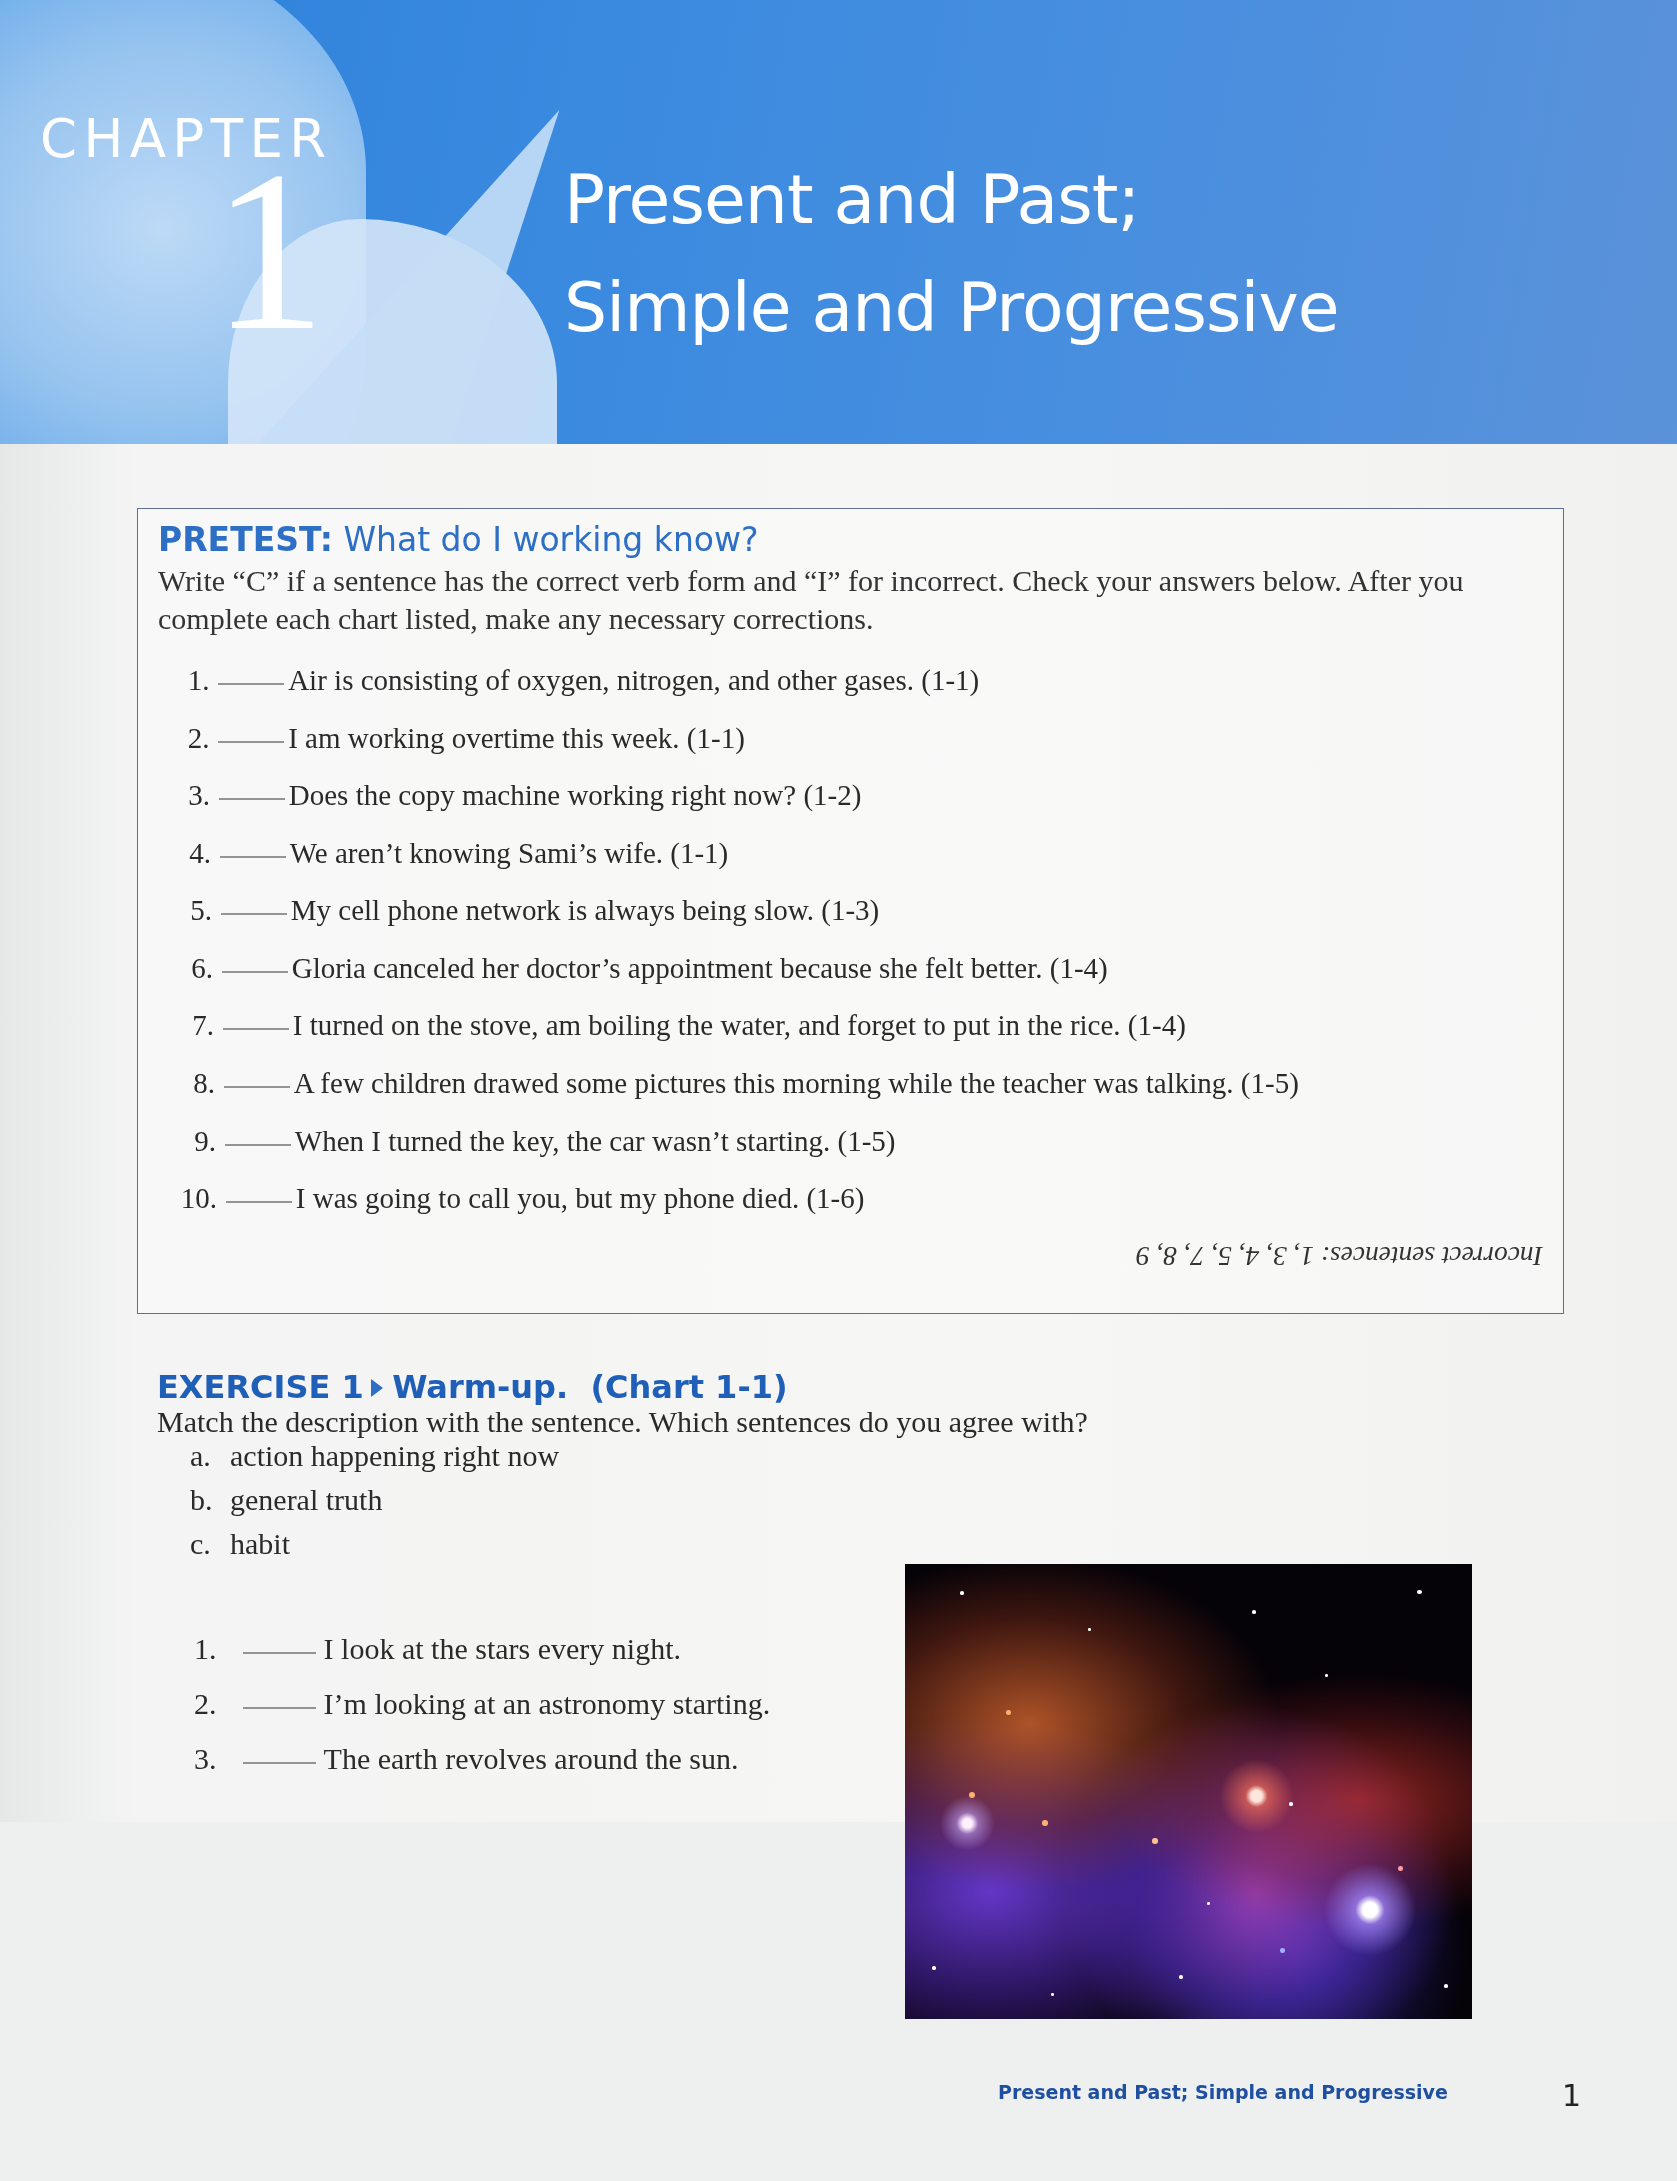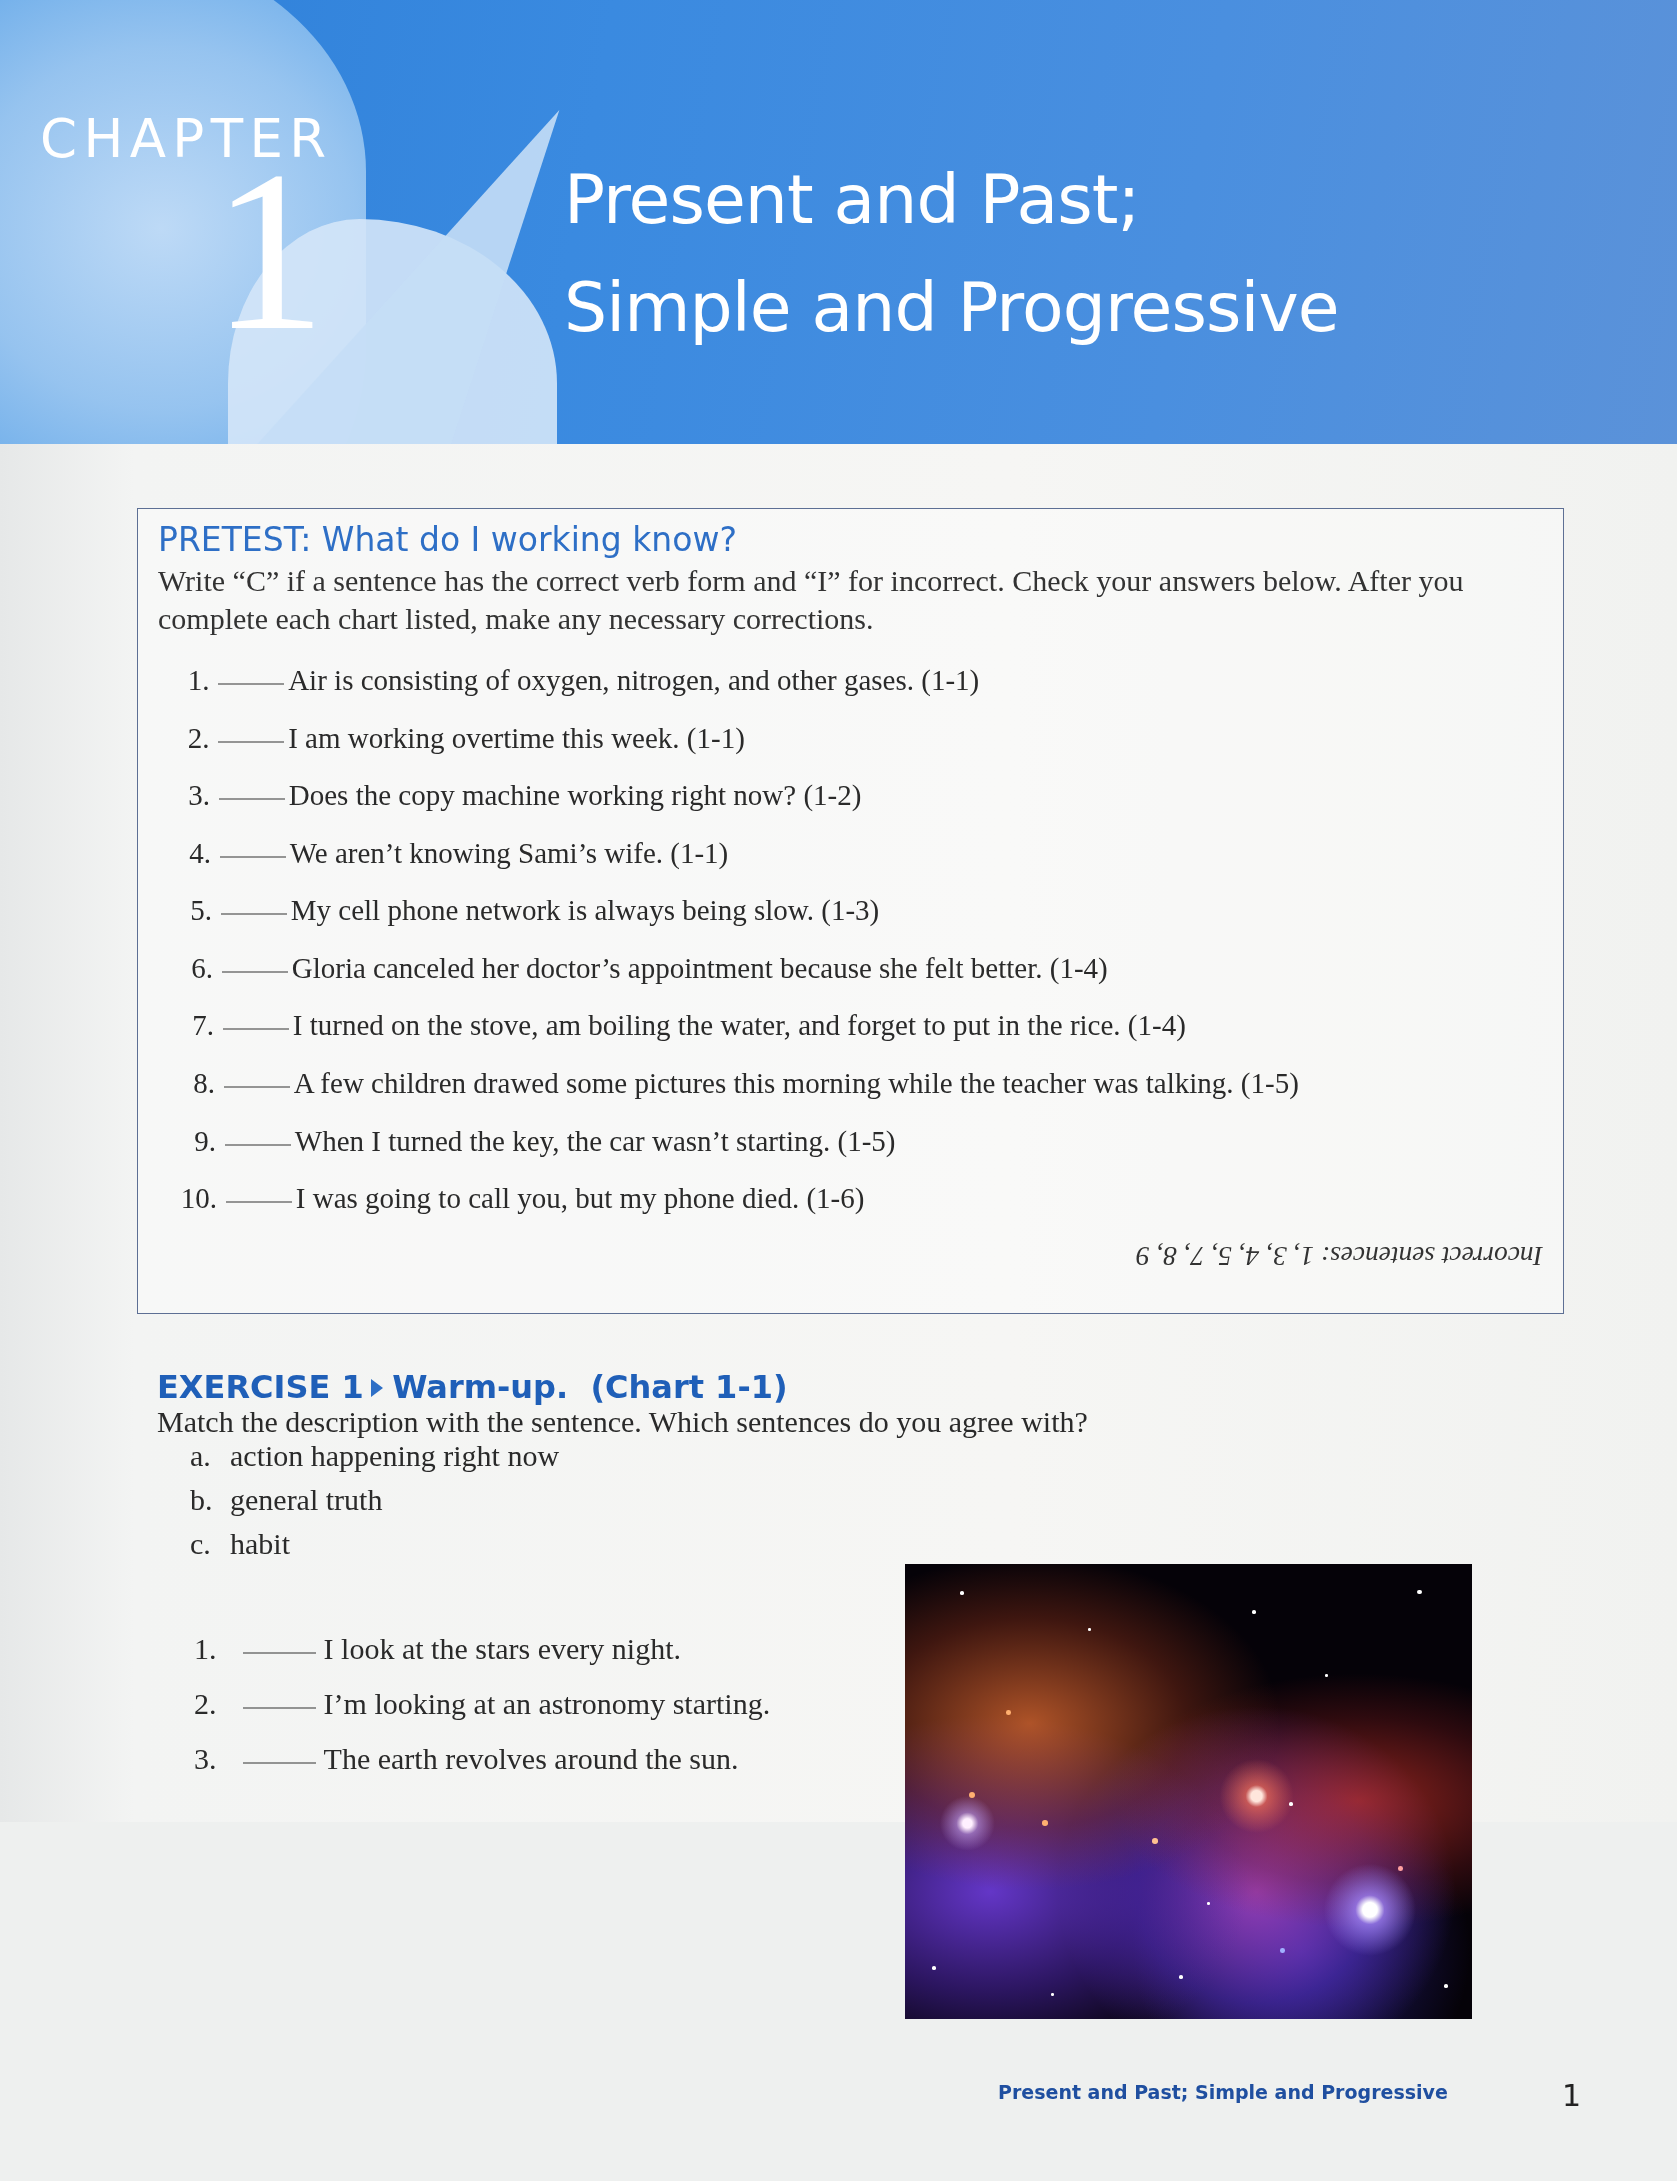--- a/index.html
+++ b/index.html
@@ -59,21 +59,21 @@
   .pretest {
     position: absolute; left: 137px; top: 508px; width: 1427px; height: 806px;
     border: 1.8px solid #5d6f94; background: rgba(255,255,255,0.35);
     box-sizing: border-box;
   }
   .pretest-heading {
     position: absolute; left: 20px; top: 11px;
     font-family: "DejaVu Sans", sans-serif; font-size: 33px; color: #2e6fc6;
     white-space: nowrap;
   }
-  .pretest-heading b { font-weight: normal; }
+  .pretest-heading b { font-weight: bold; }
   .pretest-instr {
     position: absolute; left: 20px; top: 53px; width: 1371px;
     font-size: 30px; line-height: 38px; color: #333;
   }
   .q-list { position: absolute; left: 0; top: 155px; width: 1425px; }
   .q-row {
     position: absolute; font-size: 29px; white-space: nowrap; color: #2a2a2a;
     display: flex; align-items: baseline;
   }
   .q-num { display: inline-block; width: 44px; text-align: right; margin-right: 9.1px; }

